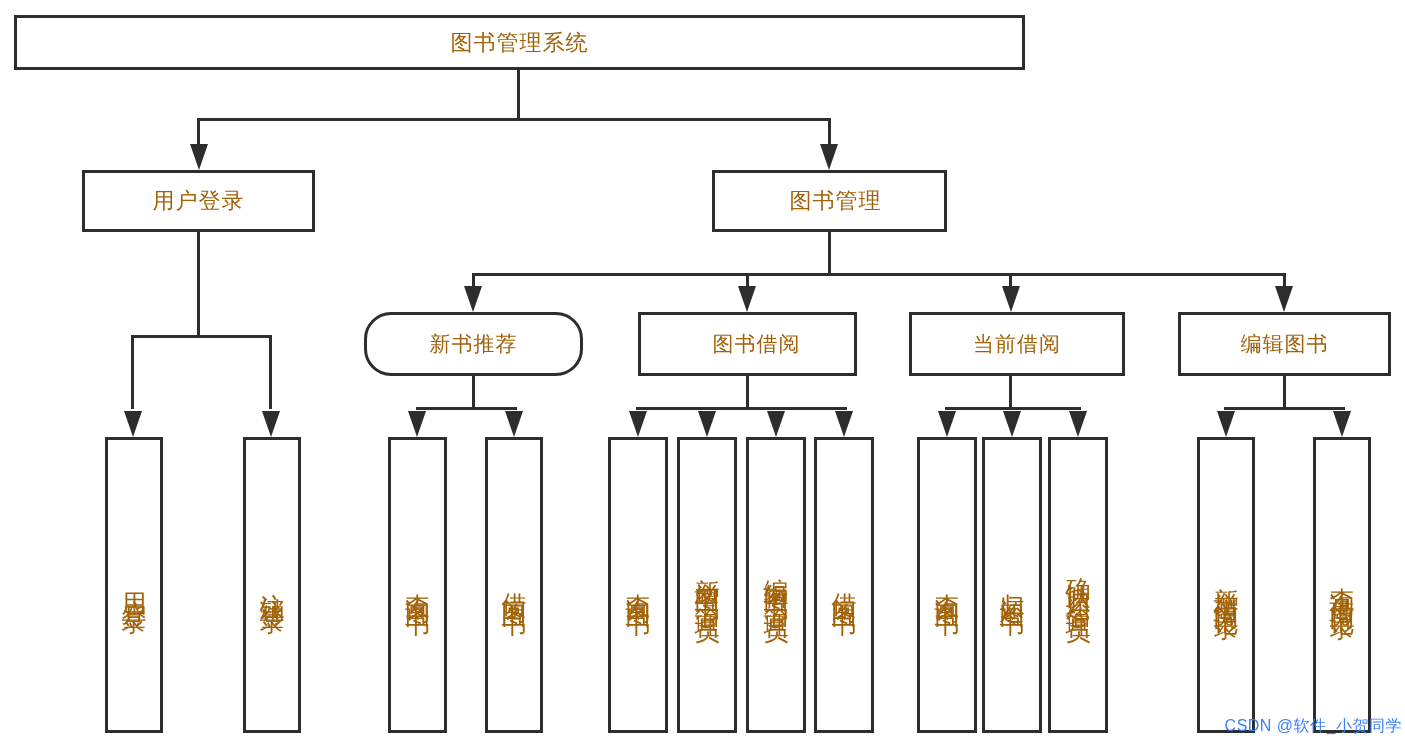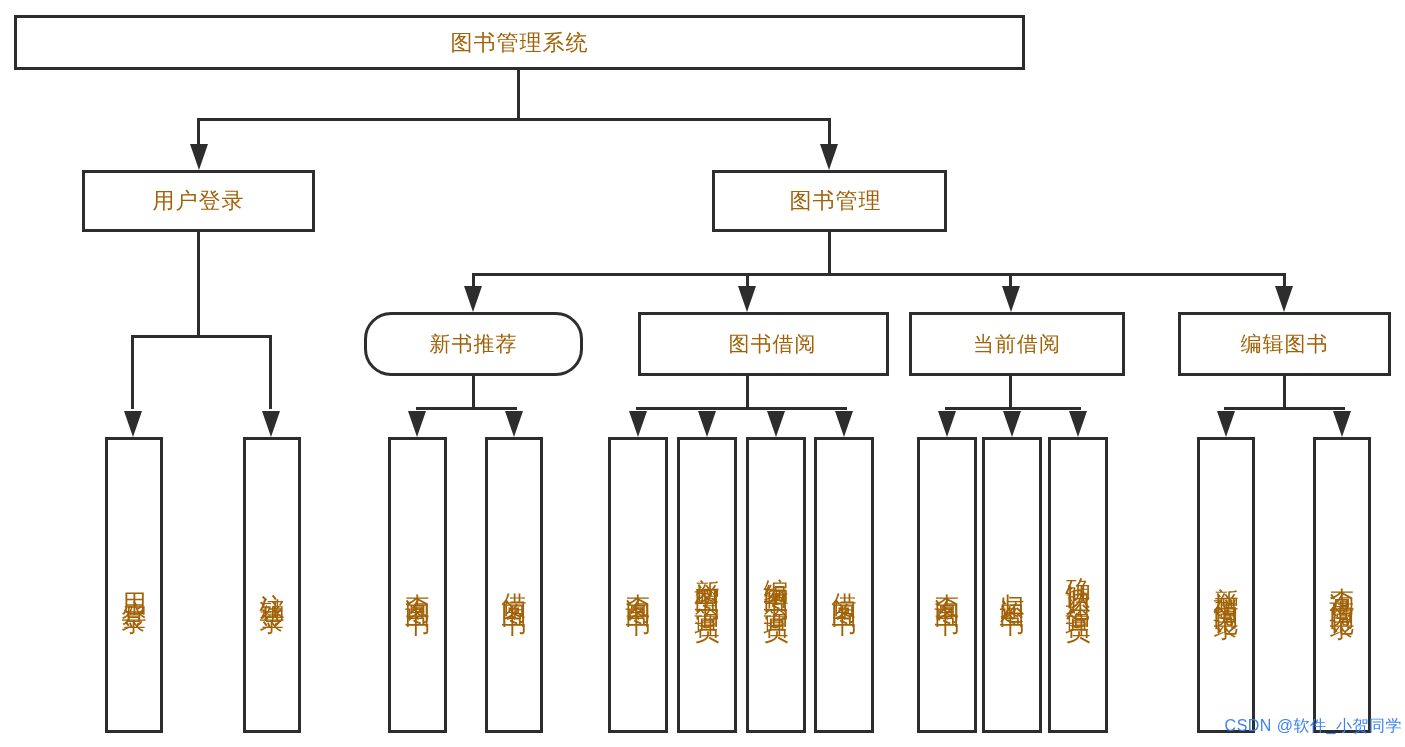--- a/index.html
+++ b/index.html
@@ -111,21 +111,21 @@
   <div class="vline" style="left:1009px; top:273px; height:15px;"></div>
   <div class="vline" style="left:1283px; top:273px; height:15px;"></div>
   <div class="arrow" style="left:464px;  top:286px;"></div>
   <div class="arrow" style="left:738px;  top:286px;"></div>
   <div class="arrow" style="left:1002px; top:286px;"></div>
   <div class="arrow" style="left:1275px; top:286px;"></div>
 
   <div class="box l3" style="left:364px; top:312px; width:219px; height:64px;border-radius:27px;">
     <span class="hlabel">新书推荐</span>
   </div>
-  <div class="box l3" style="left:638px; top:312px; width:251px; height:64px;padding-left:18px;">
+  <div class="box l3" style="left:638px; top:312px; width:219px; height:64px;padding-left:18px;">
     <span class="hlabel">图书借阅</span>
   </div>
   <div class="box l3" style="left:903px; top:312px; width:216px; height:64px;margin-left:6px;">
     <span class="hlabel">当前借阅</span>
   </div>
   <div class="box l3" style="left:1178px; top:312px; width:213px; height:64px;">
     <span class="hlabel">编辑图书</span>
   </div>
 
   <div class="vline" style="left:472px; top:376px; height:34px;"></div>

